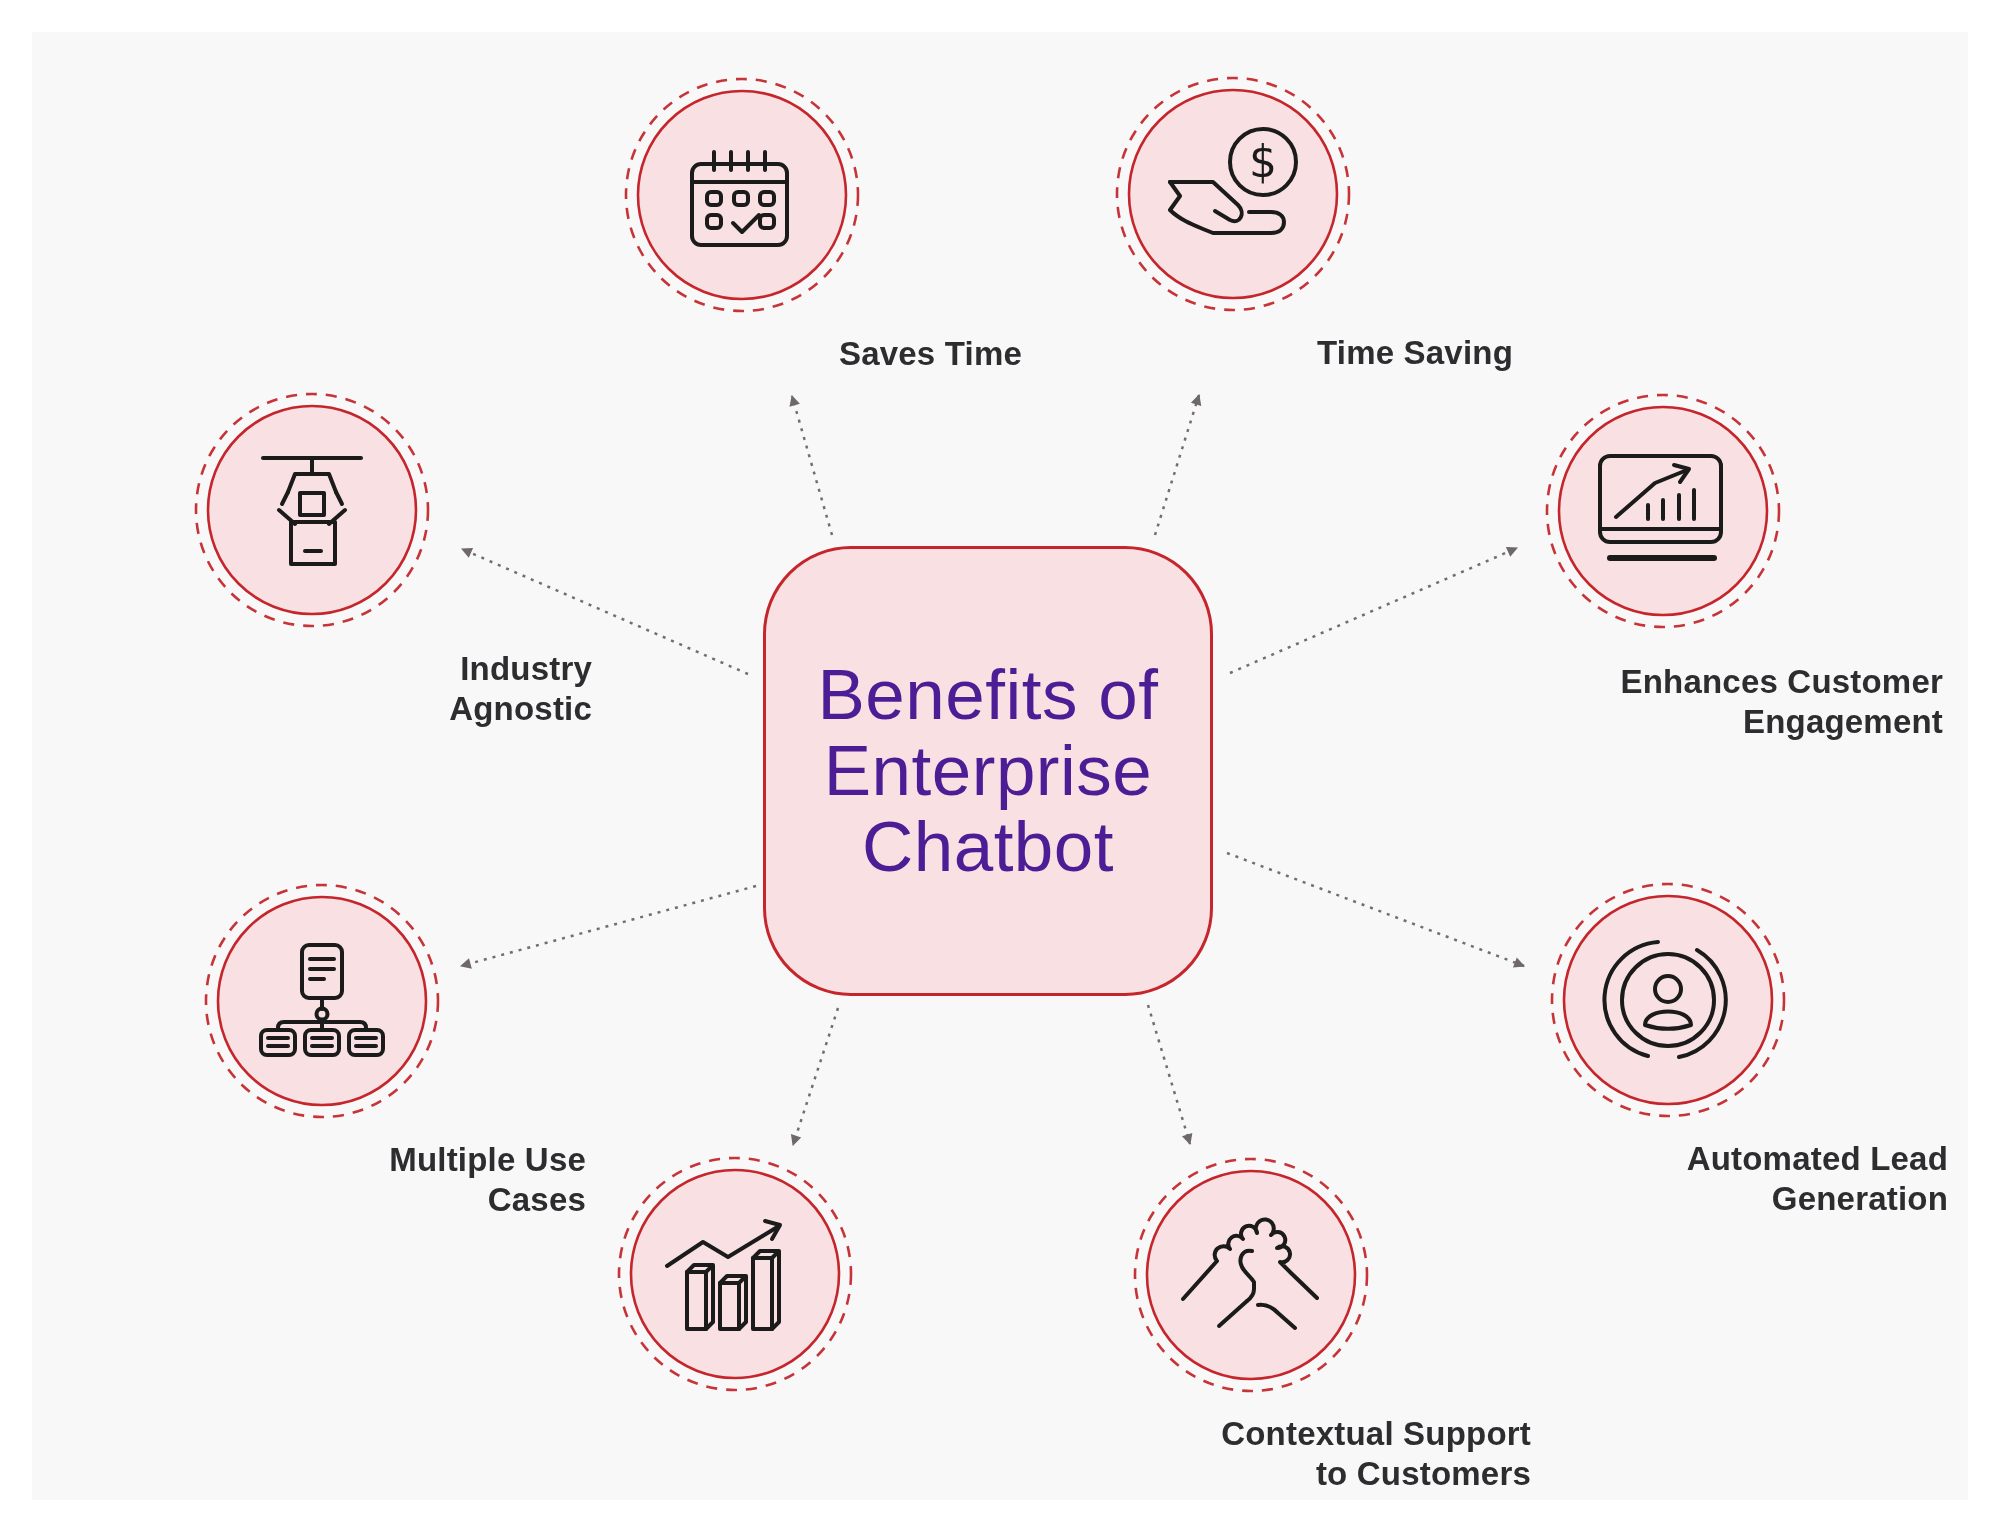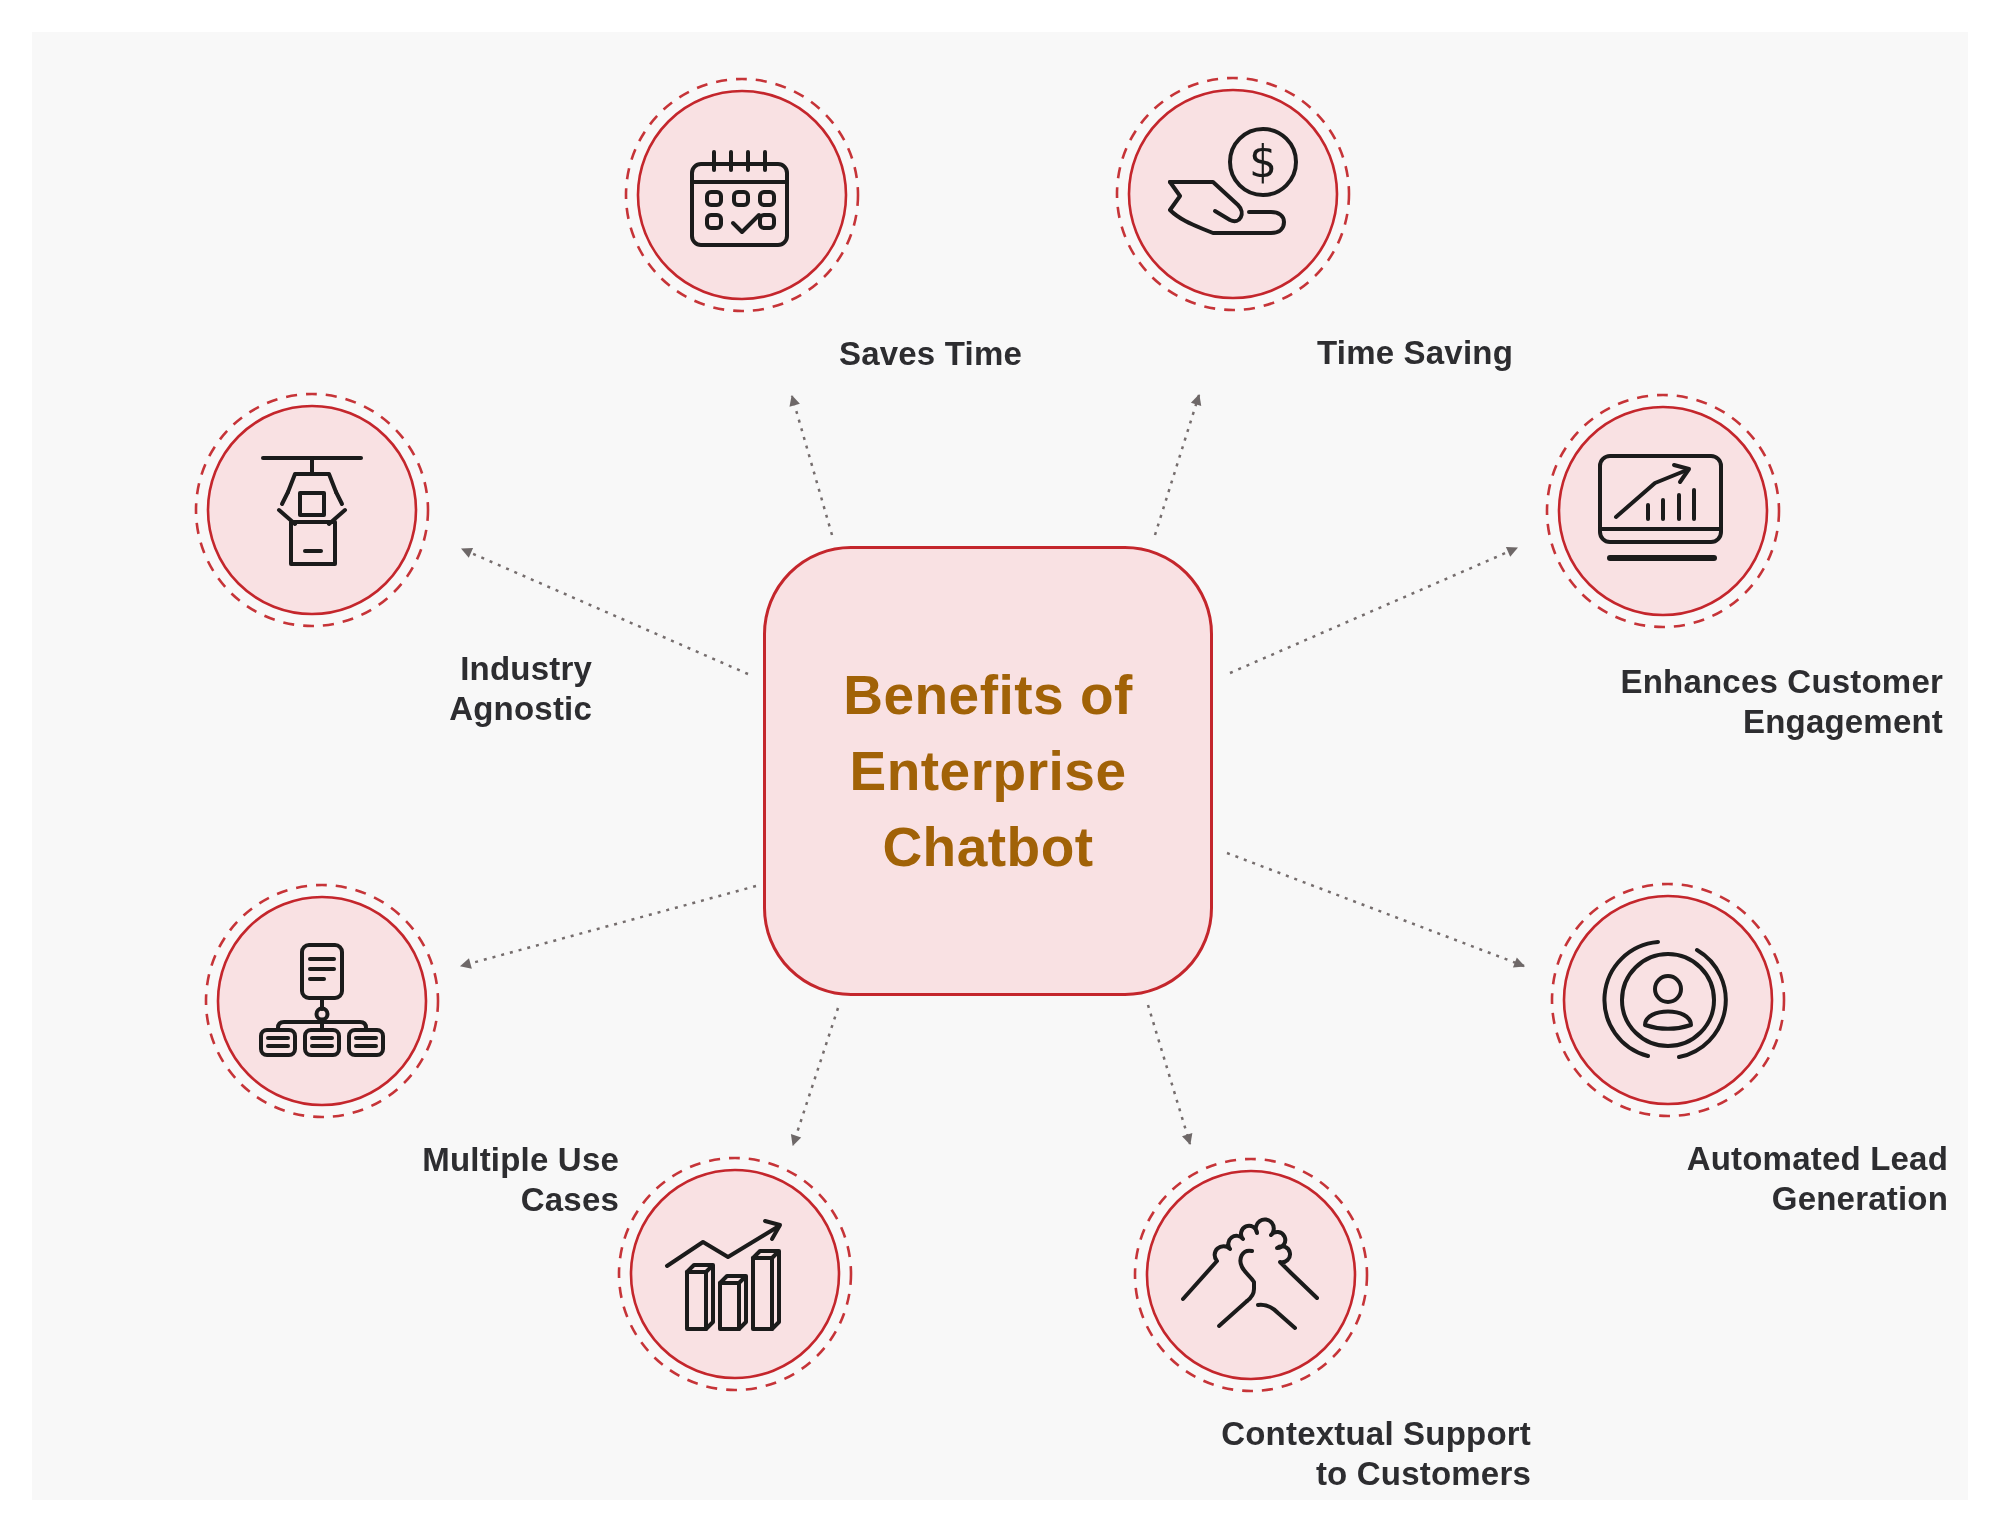--- a/index.html
+++ b/index.html
@@ -3,21 +3,21 @@
 <meta charset="utf-8">
 <style>
   html,body{margin:0;padding:0;background:#ffffff;}
   #stage{position:relative;width:2000px;height:1532px;background:#ffffff;overflow:hidden;
          font-family:"Liberation Sans",sans-serif;}
   #panel{position:absolute;left:32px;top:32px;width:1936px;height:1468px;background:#f8f8f8;}
   #arrow-layer{position:absolute;left:0;top:0;width:2000px;height:1532px;}
   .center-node{position:absolute;left:763px;top:546px;width:450px;height:450px;
     background:#f9e1e3;border:3px solid #c4262c;border-radius:88px;box-sizing:border-box;
     display:flex;align-items:center;justify-content:center;}
-  .center-title{font-size:55px;font-weight:bold;color:#a16207;text-align:center;
+  .center-title{font-size:71px;font-weight:normal;color:#4c1d95;text-align:center;
     line-height:76px;white-space:pre-line;letter-spacing:0.5px;}
   .satellite{position:absolute;width:240px;height:240px;}
   .sat-label{position:absolute;width:560px;text-align:right;font-size:33px;font-weight:bold;
     color:#2d2d30;line-height:40px;white-space:pre-line;letter-spacing:0.2px;}
 </style>
 </head>
 <body>
 
 <div id="stage">
   <div id="panel"></div>
@@ -127,21 +127,21 @@
           <rect x="103" y="149" width="34" height="25" rx="6"></rect>
           <rect x="147" y="149" width="34" height="25" rx="6"></rect>
           <line x1="66" y1="157" x2="86" y2="157"></line>
           <line x1="66" y1="165" x2="86" y2="165"></line>
           <line x1="110" y1="157" x2="130" y2="157"></line>
           <line x1="110" y1="165" x2="130" y2="165"></line>
           <line x1="154" y1="157" x2="174" y2="157"></line>
           <line x1="154" y1="165" x2="174" y2="165"></line>
         </g>
       </svg></div>
-    <div class="sat-label" style="left: 59px; top: 1140px;">Multiple Use
+    <div class="sat-label" style="left: 26px; top: 1140px;">Multiple Use
 Cases</div>
     <div class="satellite" style="left: 1548px; top: 880px;"><svg width="240" height="240" viewBox="0 0 240 240" xmlns="http://www.w3.org/2000/svg">
         <circle cx="120" cy="120" r="116" fill="none" stroke="#c63438" stroke-width="2.6" stroke-dasharray="11 9"></circle>
         <circle cx="120" cy="120" r="104" fill="#f9e1e3" stroke="#c4262c" stroke-width="2.6"></circle>
         <g fill="none" stroke="#1b1b1b" stroke-width="4" stroke-linecap="round" stroke-linejoin="round">
           <circle cx="120" cy="120" r="46"></circle>
           <circle cx="120" cy="109" r="13"></circle>
           <path d="M97,145 C97,127 143,127 143,145 C128,150 112,150 97,145 Z"></path>
           <path d="M110,62 A58,58 0 0 0 100,176"></path>
           <path d="M149,70 A58,58 0 0 1 131,177"></path>

